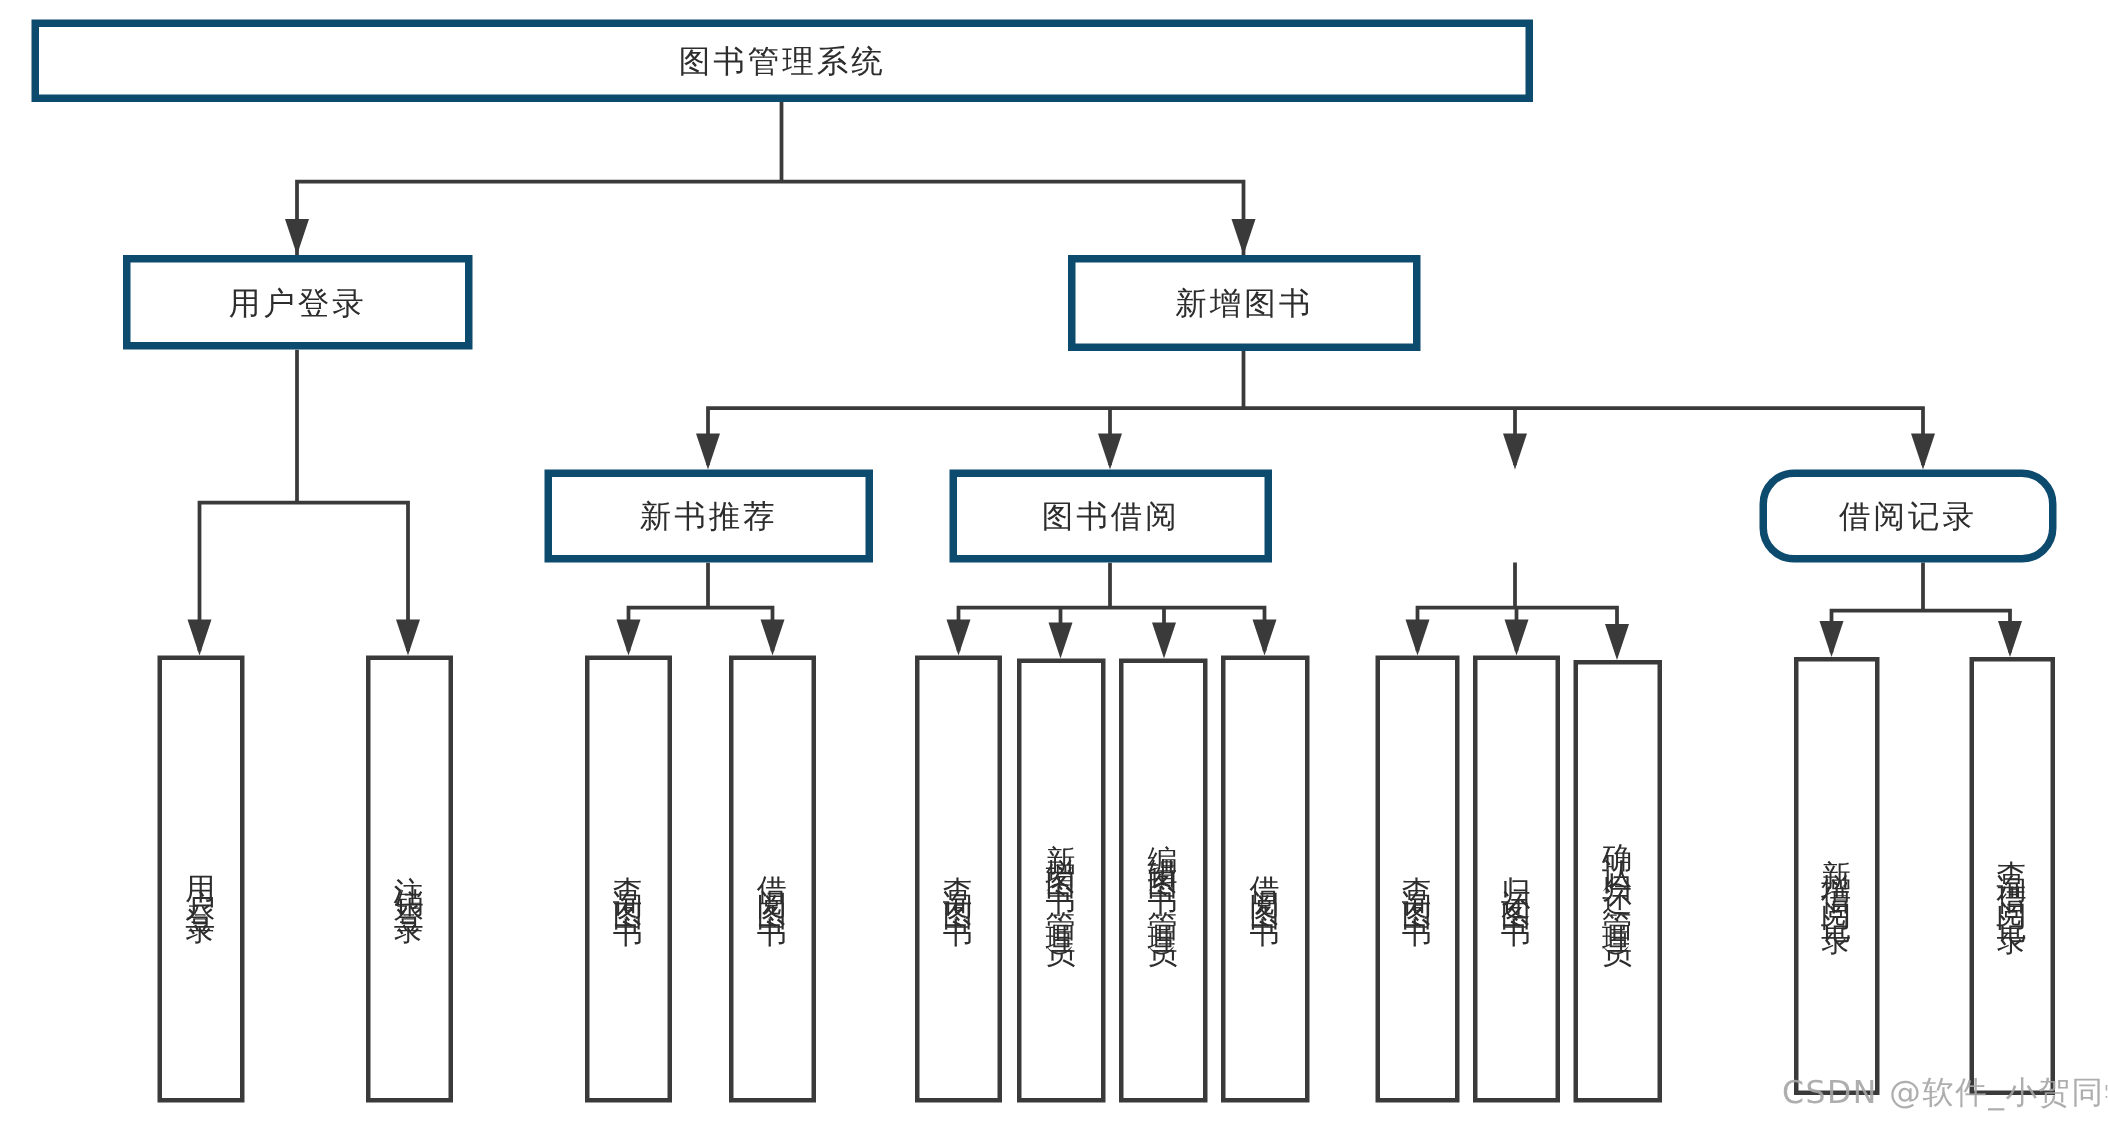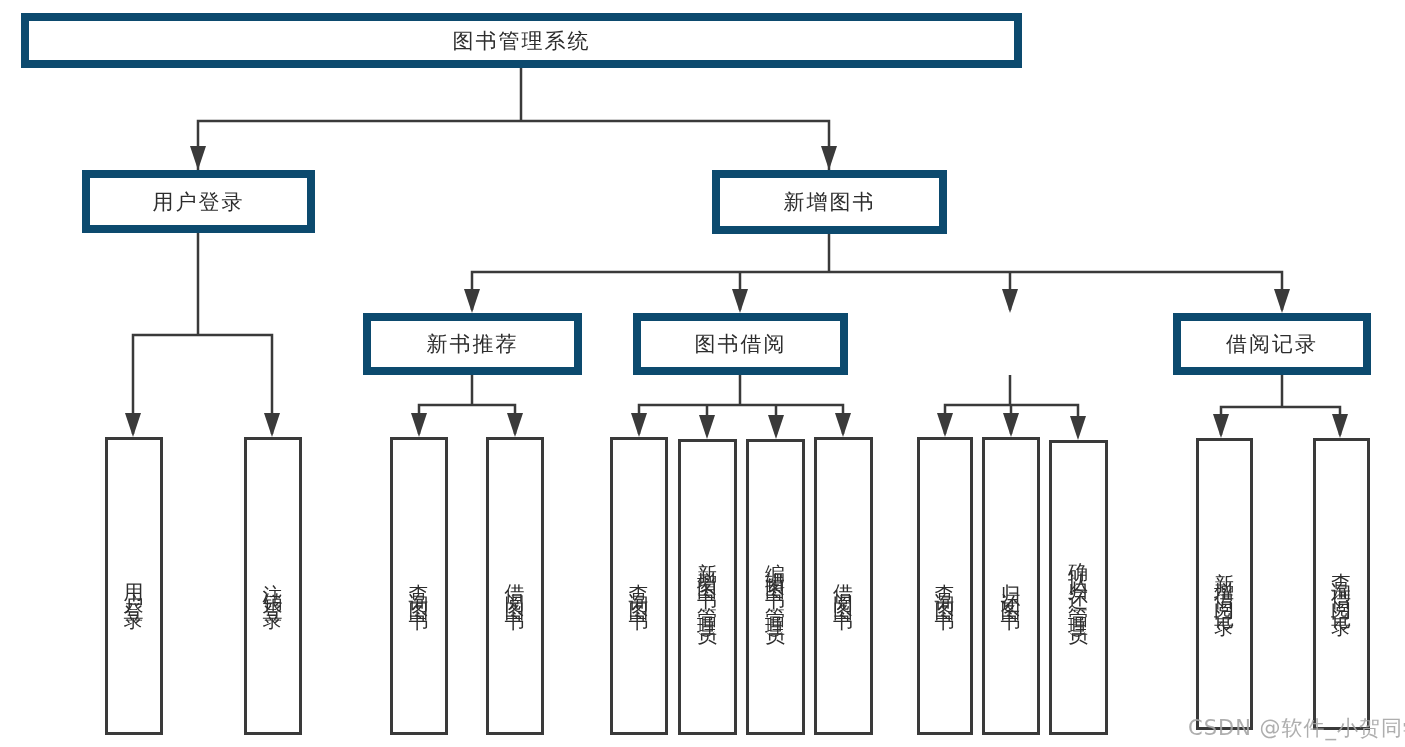--- a/index.html
+++ b/index.html
@@ -7,21 +7,21 @@
     position:relative;
     width:1405px;height:747px;
     background:#ffffff;
     font-family:"DejaVu Sans","Liberation Sans",sans-serif;
     overflow:hidden;
   }
   #wires{position:absolute;left:0;top:0;width:1405px;height:747px;}
   .hbox{
     position:absolute;
     box-sizing:border-box;
-    border:8px solid #0c4a6e;
+    border:5px solid #0c4a6e;
     background:#ffffff;
     display:flex;align-items:center;justify-content:center;
   }
   .hbox span{
     font-size:21px;
     letter-spacing:2px;
     color:#2d2d2d;
     white-space:nowrap;
   }
   .vbox{
@@ -109,21 +109,21 @@
   <div class="hbox" style="left:712px;top:170px;width:235px;height:64px;">
     <span>新增图书</span>
   </div>
 
   <div class="hbox" style="left:363px;top:313px;width:219px;height:62px;">
     <span>新书推荐</span>
   </div>
   <div class="hbox" style="left:633px;top:313px;width:215px;height:62px;">
     <span>图书借阅</span>
   </div>
-  <div class="hbox" style="left:1173px;top:313px;width:198px;height:62px;">
+  <div class="hbox" style="left:1173px;top:313px;width:198px;height:62px;border-radius:23px;">
     <span>借阅记录</span>
   </div>
 
   <div class="vbox" style="left:105px;top:437px;width:58px;height:298px;">
     <span>用户登录</span>
   </div>
   <div class="vbox" style="left:244px;top:437px;width:58px;height:298px;">
     <span>注销登录</span>
   </div>
 

